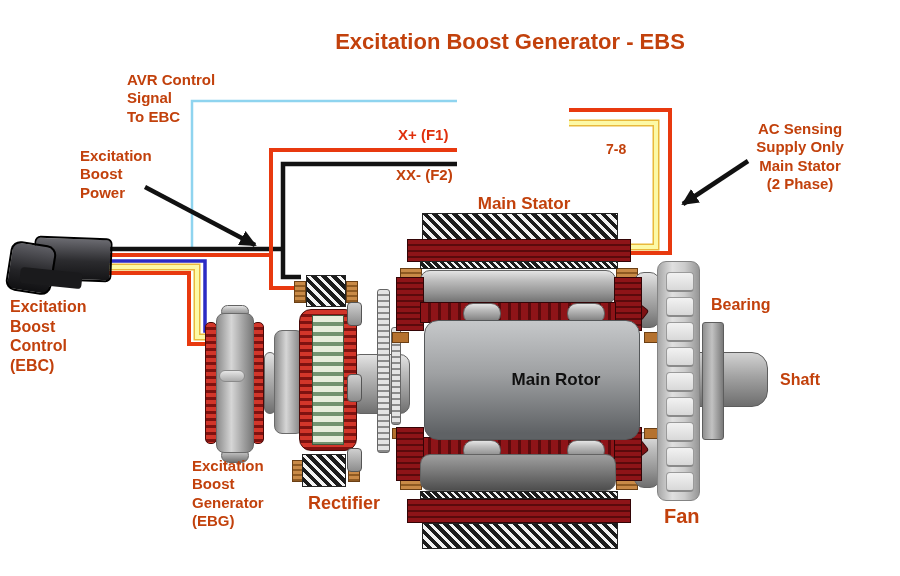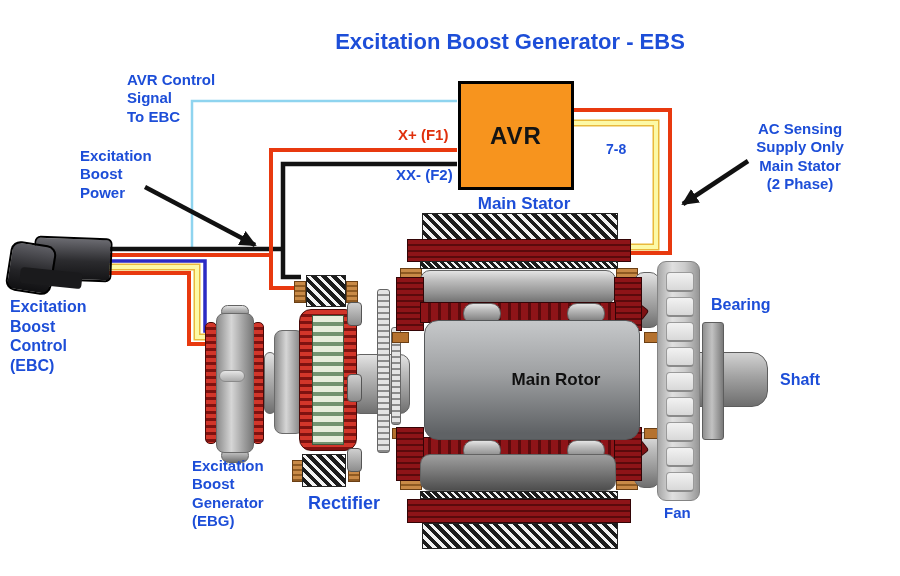--- a/index.html
+++ b/index.html
@@ -2,21 +2,21 @@
 <html style="--avr-orange: #F7941E; --wire-red: #E8390F; --wire-black: #121212; --wire-cyan: #8FD4EF; --wire-blue: #2B2BC4; --wire-yellow: #FCF9A6; --wire-yellow-edge: #E9B93C; --winding-red: #8E1418; --winding-red-dark: #5A0A0C; --copper: #C98A47; --label-red: #E0300C;"><head>
 <meta charset="utf-8">
 <style>
   html,body{margin:0;padding:0;background:#fff;}
   .stage{position:relative;width:900px;height:576px;background:#fff;overflow:hidden;
          font-family:"Liberation Sans",sans-serif;font-weight:bold;color:#111;}
   .wires{position:absolute;left:0;top:0;z-index:1;}
   .part{position:absolute;z-index:2;box-sizing:border-box;}
   .z3{z-index:3}.z4{z-index:4}.z5{z-index:5}
   .callout{position:absolute;white-space:pre-line;line-height:1.22;font-weight:bold;
-           color:#1d4ed8;z-index:10;font-size:15px;}
+           color:#c2410c;z-index:10;font-size:15px;}
   .hatch{background:repeating-linear-gradient(45deg,#f2f2f2 0 3px,#1c1c1c 3px 7px);border:1px solid #222;}
   .hatch-thin{background:repeating-linear-gradient(45deg,#f2f2f2 0 2px,#1c1c1c 2px 5px);border:1px solid #222;}
   .redblock{background:repeating-linear-gradient(180deg,var(--winding-red,#8E1418) 0 4px,var(--winding-red-dark,#5A0A0C) 4px 6px);border:1px solid #330406;}
   .redvert{background:repeating-linear-gradient(90deg,var(--winding-red,#8E1418) 0 7px,var(--winding-red-dark,#5A0A0C) 7px 10px);border:1px solid #330406;}
   .copper{background:repeating-linear-gradient(180deg,var(--copper,#C98A47) 0 3px,#8F5A22 3px 5px);border:1px solid #6B3F14;}
   .cyl-h{background:linear-gradient(180deg,#E4E4E4,#BDBDBD 30%,#939393 70%,#6F6F6F);border:1px solid #636363;border-radius:10px;}
   .cyl-h.dark{background:linear-gradient(180deg,#9F9F9F,#7B7B7B 45%,#4E4E4E);}
   .cyl-v{background:linear-gradient(90deg,#8C8C8C,#D6D6D6 40%,#9E9E9E 75%,#787878);border:1px solid #6a6a6a;border-radius:8px;}
   .serr-red{background:repeating-linear-gradient(180deg,#D2362A 0 4px,#7E1210 4px 7px);border:1px solid #4a0907;border-radius:5px;}
   .ribbed{background:repeating-linear-gradient(180deg,#E4E4E4 0 4px,#8A8A8A 4px 6px);border:1px solid #666;border-radius:3px;}
@@ -52,23 +52,20 @@
     <polyline points="569,123 656,123 656,247 630,247" fill="none" style="stroke:var(--wire-yellow-edge,#E9B93C)" stroke-width="7"></polyline>
     <polyline points="569,123 656,123 656,247 630,247" fill="none" style="stroke:var(--wire-yellow,#FCF9A6)" stroke-width="4"></polyline>
     <polyline points="96,261 205,261 205,331 212,331" fill="none" style="stroke:var(--wire-blue,#2B2BC4)" stroke-width="3.5"></polyline>
     <polyline points="96,267 197,267 197,337 212,337" fill="none" style="stroke:var(--wire-yellow-edge,#E9B93C)" stroke-width="7"></polyline>
     <polyline points="96,267 197,267 197,337 212,337" fill="none" style="stroke:var(--wire-yellow,#FCF9A6)" stroke-width="4"></polyline>
     <polyline points="96,273 189,273 189,344 212,344" fill="none" style="stroke:var(--wire-red,#E8390F)" stroke-width="4"></polyline>
     <line x1="145" y1="187" x2="255" y2="245" stroke="#111" stroke-width="4.5" marker-end="url(#ah)"></line>
     <line x1="748" y1="161" x2="683" y2="204" stroke="#111" stroke-width="4.5" marker-end="url(#ah)"></line>
   </svg>
 
-  <div class="avr" style="left:458px;top:81px;width:110px;height:103px;">
-    <span>AVR</span>
-  </div>
 
   <div class="modpart" style="left:34px;top:237px;width:74px;height:40px;border-radius:6px;transform:rotate(2deg);background:linear-gradient(180deg,#6A6A70,#2B2B2E 55%,#151517);"></div>
   <div class="modpart" style="left:8px;top:243px;width:42px;height:46px;border-radius:10px;transform:rotate(9deg);background:linear-gradient(180deg,#5E5E64,#232326 60%,#101012);"></div>
   <div class="part" style="left:20px;top:270px;width:62px;height:16px;border-radius:4px;transform:rotate(6deg);background:#1A1A1C;z-index:2;"></div>
 
   <div class="part cyl-h" style="left:221px;top:305px;width:28px;height:13px;"></div>
   <div class="part cyl-h" style="left:221px;top:448px;width:28px;height:15px;"></div>
   <div class="part serr-red z3" style="left:205px;top:322px;width:12px;height:122px;"></div>
   <div class="part serr-red z3" style="left:252px;top:322px;width:12px;height:122px;"></div>
   <div class="part cyl-v z4" style="left:216px;top:313px;width:38px;height:140px;"></div>
@@ -162,21 +159,21 @@
 Control
 (EBC)</div>
   <div class="callout" style="left:192px;top:457px;">Excitation
 Boost
 Generator
 (EBG)</div>
   <div class="callout" style="left:308px;top:493px;font-size:18px;">Rectifier</div>
   <div class="callout" style="left:454px;top:194px;width:140px;text-align:center;font-size:17px;">Main Stator</div>
   <div class="callout" style="left:711px;top:295px;font-size:16px;">Bearing</div>
   <div class="callout" style="left:780px;top:370px;font-size:16px;">Shaft</div>
-  <div class="callout" style="left:664px;top:504px;font-size:15px;">Fan</div>
+  <div class="callout" style="left:664px;top:504px;font-size:20px;">Fan</div>
   <div class="callout" style="left:740px;top:120px;width:120px;text-align:center;">AC Sensing
 Supply Only
 Main Stator
 (2 Phase)</div>
   <div class="callout" style="left:398px;top:126px;color:var(--label-red,#E0300C);">X+ (F1)</div>
   <div class="callout" style="left:396px;top:166px;text-align:center;">XX- (F2)</div>
   <div class="callout" style="left:606px;top:141px;font-size:14px;">7-8</div>
 
 </div>
 

